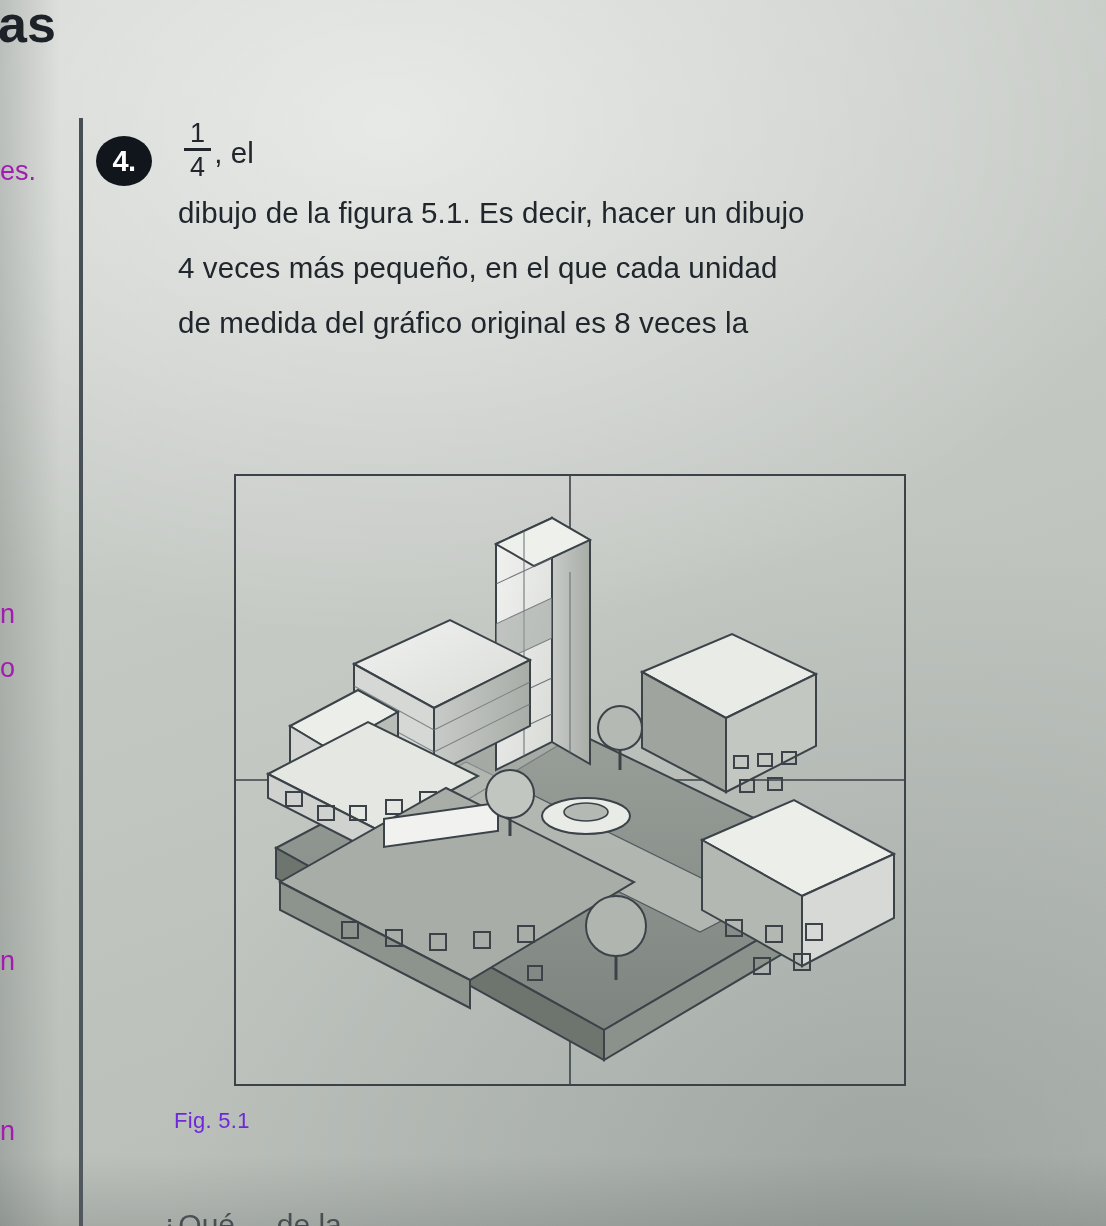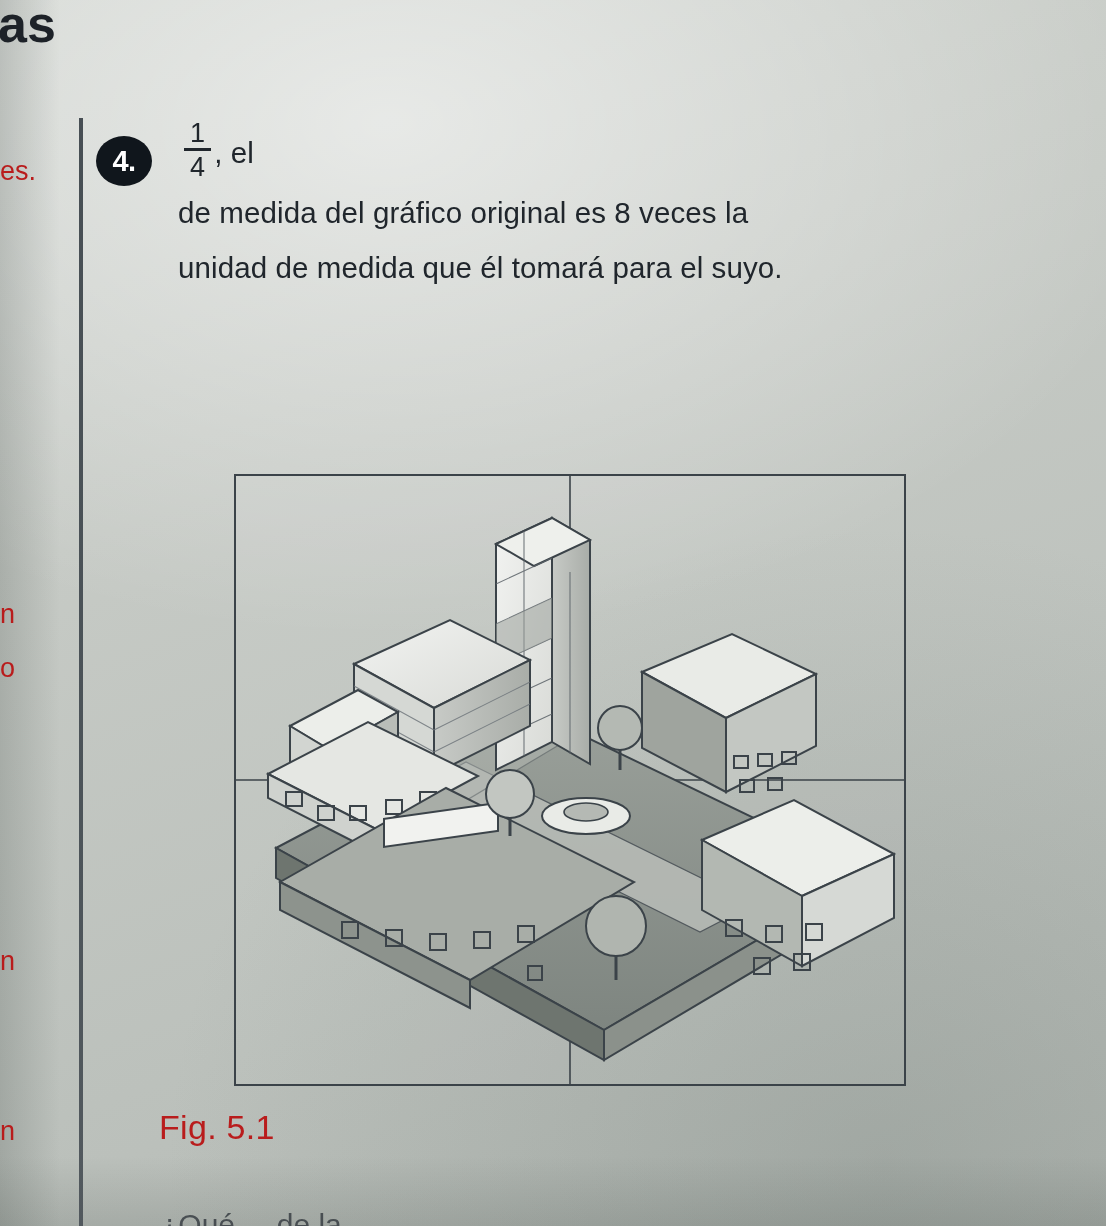--- a/index.html
+++ b/index.html
@@ -34,21 +34,21 @@
     pointer-events: none;
   }
 
   
   .left-crop {
     position: absolute;
     left: 0;
     top: 0;
     width: 76px;
     height: 100%;
-    color: #b91c1c;
+    color: #a21caf;
     font-size: 27px;
     line-height: 1.2;
   }
   .left-crop div {
     position: absolute;
     left: 0;
     white-space: nowrap;
   }
 
   .top-crop {
@@ -162,24 +162,24 @@
   }
   .fig-svg {
     position: absolute;
     inset: 0;
     width: 100%;
     height: 100%;
   }
 
   .fig-caption {
     position: absolute;
-    left: 159px;
+    left: 174px;
     top: 1108px;
-    font-size: 34px;
-    color: #b91c1c;
+    font-size: 22px;
+    color: #6d28d9;
     letter-spacing: 0.3px;
   }
 
   
   .bottom-crop {
     position: absolute;
     left: 160px;
     top: 1208px;
     font-size: 30px;
     color: #2a3037;
@@ -209,22 +209,23 @@
     <div class="q-bullet">4.</div>
     <div class="q-text">
       <div class="q-line first">
         <span class="frac">
           <span class="num">1</span>
           <span class="bar"></span>
           <span class="den">4</span>
         </span>
         <span>, el</span>
       </div>
+      <div class="q-line">dibujo de la figura 5.1. Es decir, hacer un dibujo</div>
+      <div class="q-line">4 veces más pequeño, en el que cada unidad</div>
       <div class="q-line">de medida del gráfico original es 8 veces la</div>
-      <div class="q-line">unidad de medida que él tomará para el suyo.</div>
     </div>
   </div>
 </div>
 
 <div class="figure-wrap">
   <div class="figure-frame"></div>
   <svg class="fig-svg" viewBox="0 0 672 612" preserveAspectRatio="none">
     <defs>
       <linearGradient id="gTop" x1="0" y1="0" x2="1" y2="1">
         <stop offset="0%" stop-color="#f2f3f1"></stop>

